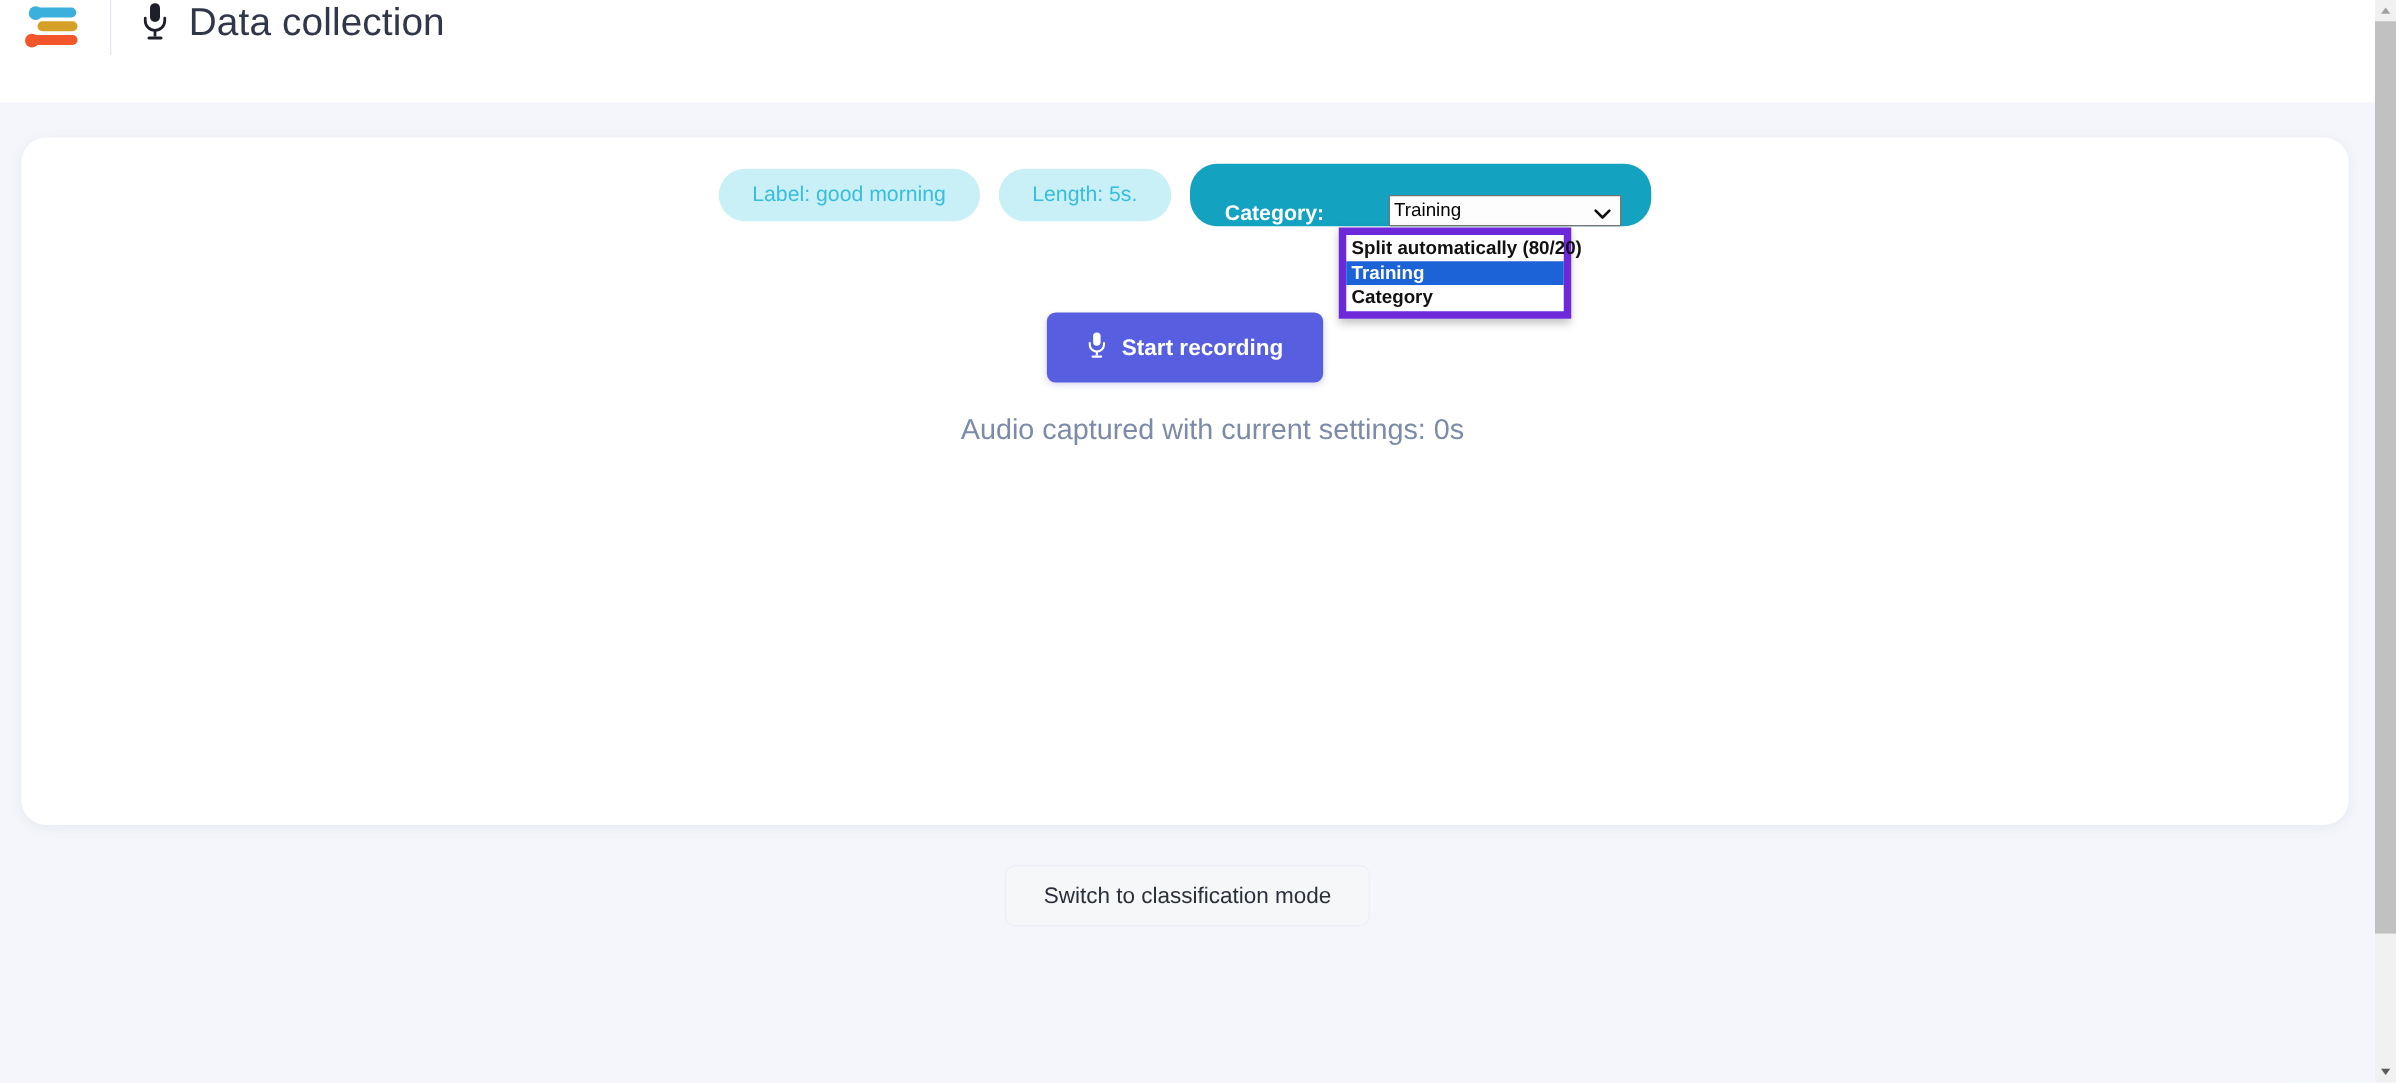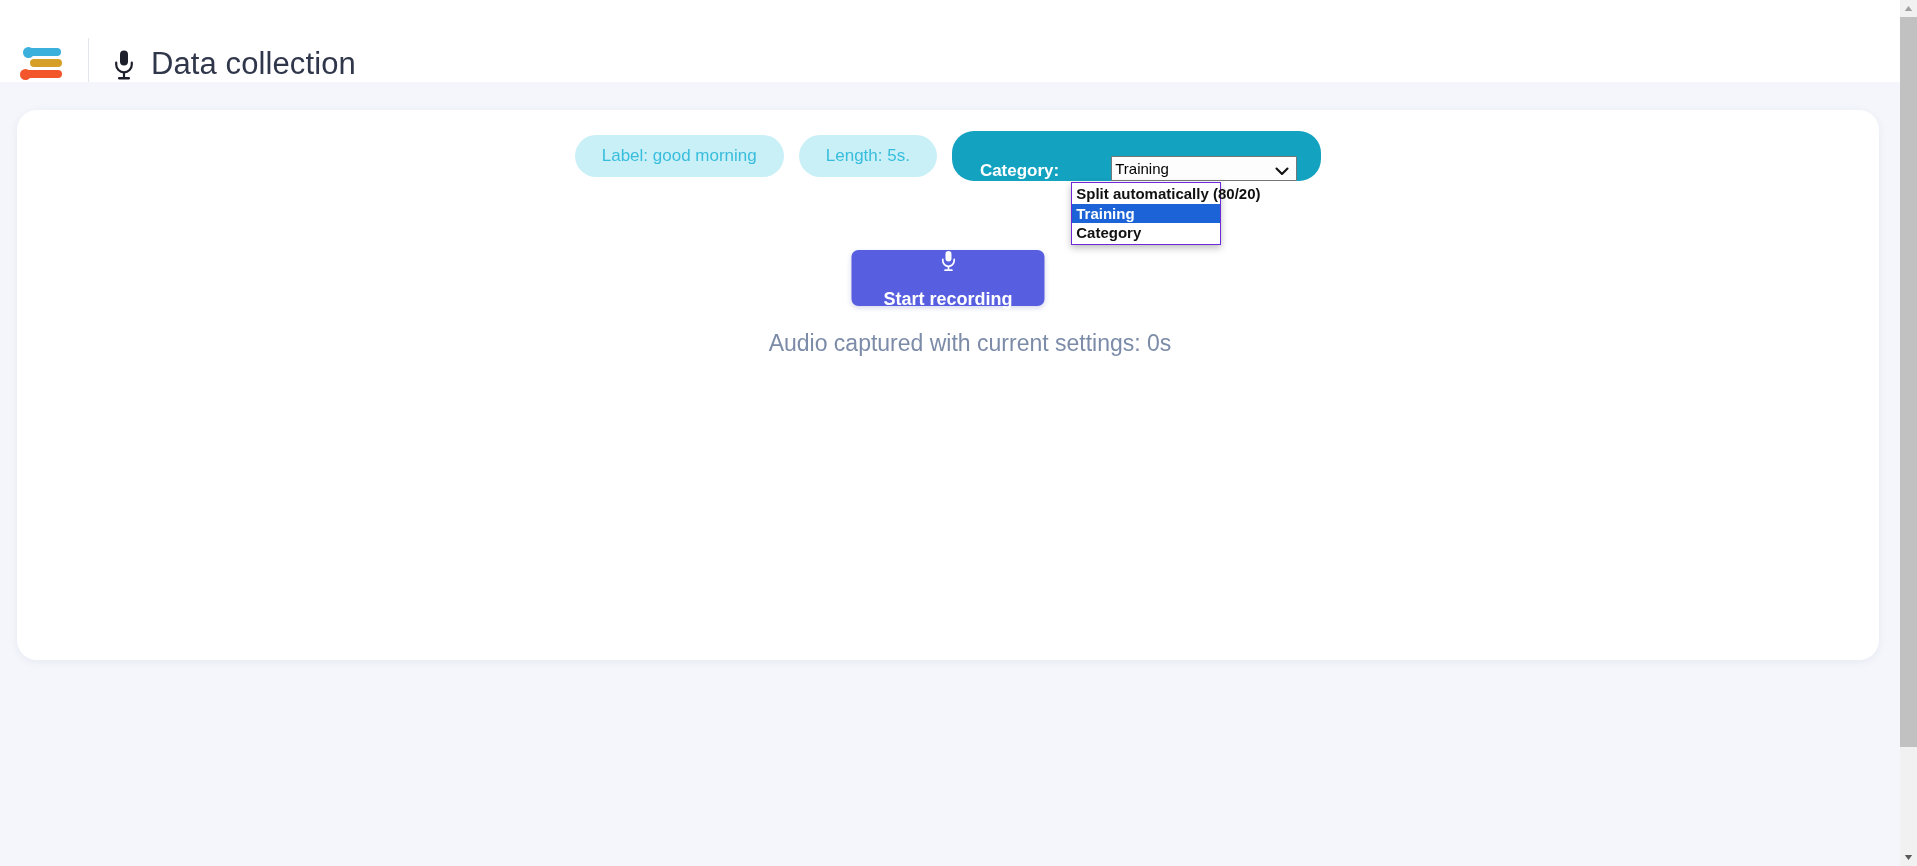--- a/index.html
+++ b/index.html
@@ -21,21 +21,21 @@
   }
 
   
   .header {
     position: absolute;
     top: 0; left: 0;
     width: 1900px;
     height: 82px;
     background: #ffffff;
     display: flex;
-    align-items: flex-end;
+    align-items: flex-start;
     padding-left: 20px;
     z-index: 5;
   }
 
   .logo {
     width: 46px;
     height: 40px;
     position: relative;
     flex: none;
     margin-left: 0px;
@@ -156,23 +156,23 @@
     top: 6px;
     z-index: 4;
     pointer-events: none;
   }
 
   
   .select-popup {
     position: absolute;
     left: 0px;
     top: 26px;
-    width: 150px;
+    width: 186px;
     background: #ffffff;
-    border: 1px solid #6d28d9;
+    border: 6px solid #6d28d9;
     box-shadow: 0 3px 7px rgba(0,0,0,0.26);
     z-index: 50;
     padding: 1px 0 1px 0;
   }
   .select-option {
     font-family: "Liberation Sans", sans-serif;
     font-size: 15px;
     line-height: 19.5px;
     color: #111111;
     padding: 0px 2px 0px 4px;
@@ -197,21 +197,20 @@
     height: 56px;
     padding: 0 32px;
     font-size: 18px;
     font-weight: 700;
     font-family: "Liberation Sans", sans-serif;
     display: flex;
     align-items: center;
     gap: 12px;
     cursor: pointer;
     box-shadow: 0 2px 5px rgba(60,70,170,0.20);
-    flex-direction: column;
   }
 
   .captured-text {
     position: absolute;
     top: 220px;
     left: 0;
     width: 100%;
     text-align: center;
     font-size: 23px;
     color: #7b8ba8;
@@ -346,20 +345,23 @@
             <line x1="4.6" y1="20.2" x2="11.4" y2="20.2" stroke="#ffffff" stroke-width="1.8" stroke-linecap="round"></line>
           </svg>
         </span>
         <span>Start recording</span>
       </button>
 
       <div class="captured-text">Audio captured with current settings: 0s</div>
 
     </div>
 
+    <button class="switch-btn">
+      <span>Switch to classification mode</span>
+    </button>
 
   </div>
 
   <div class="scrollbar">
     <div class="sb-arrow up">
       <svg width="9" height="7" viewBox="0 0 9 7" aria-hidden="true">
         <path d="M4.5 1 L8.2 6 L0.8 6 Z" fill="#a0a0a0"></path>
       </svg>
     </div>
     <div class="sb-thumb"></div>

